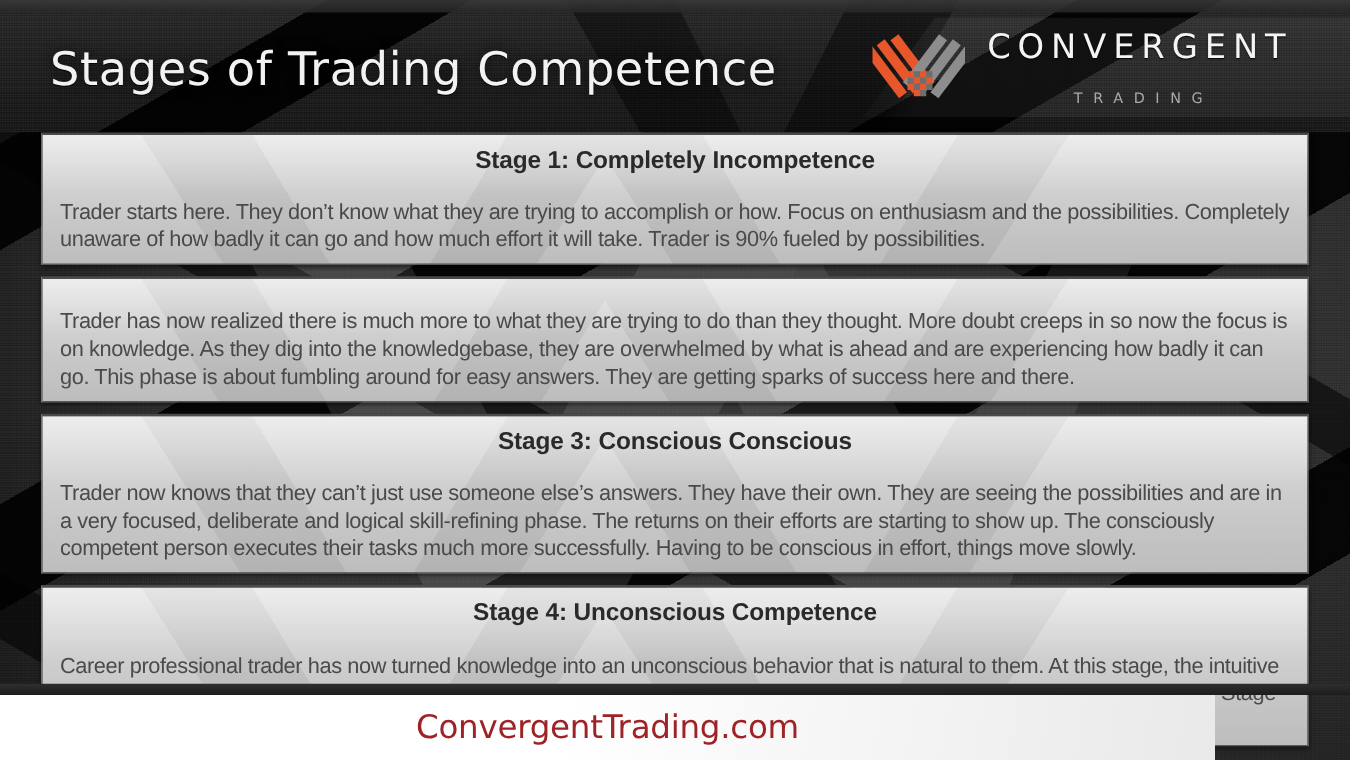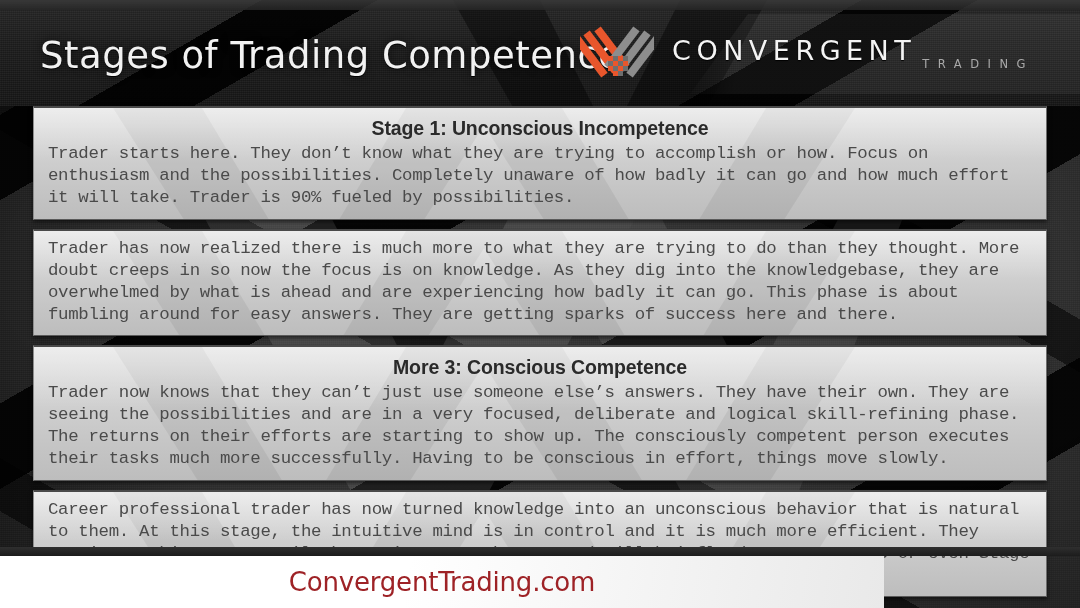--- a/index.html
+++ b/index.html
@@ -108,21 +108,21 @@
     text-shadow: 0 1px 0 #000, 0 0 10px rgba(0,0,0,.7);
     transform: scaleX(1.0);
     white-space: nowrap;
   }
 
   .logo {
     position: absolute; right: 46px; top: 24px;
     display: flex; align-items: center; gap: 18px;
   }
   .logo-mark { width: 74px; height: 60px; display:block; }
-  .logo-words { display: flex; flex-direction: row; align-items: stretch; }
+  .logo-words { display: flex; flex-direction: column; align-items: stretch; }
   .logo-name {
     font-family: "DejaVu Sans", sans-serif;
     font-size: 27px; font-weight: 400;
     letter-spacing: 5.5px;
     color: #f4f4f4;
     line-height: 1;
     text-shadow: 0 1px 1px #000;
   }
   .logo-sub {
     font-family: "DejaVu Sans", sans-serif;
@@ -165,37 +165,37 @@
     text-align: center;
     font-family: "Liberation Sans", sans-serif;
     font-size: 19.5px;
     font-weight: bold;
     color: #2a2a2a;
     line-height: 1.45;
     letter-spacing: -.1px;
   }
   .panel-body {
     position: relative;
-    font-family: Liberation Mono, monospace;
+    font-family: Liberation Sans, sans-serif;
     font-size: 17.4px;
     font-weight: 400;
     color: #4a4a4a;
     line-height: 1.27;
     letter-spacing: -.32px;
     text-align: left;
-    margin-top: 1px;
+    margin-top: 16px;
   }
 
   
   .footer-rule {
     position: absolute; left: 0; top: 547px; width: 1080px; height: 9px;
     background: linear-gradient(180deg,#2f2f2f,#1c1c1c);
   }
   .footer {
-    position: absolute; left: 0; top: 556px; width: 884px; height: 52px;
+    position: absolute; left: 0; top: 556px; width: 972px; height: 52px;
     background: linear-gradient(100deg, #ffffff 0%, #ffffff 46%, #f2f2f2 78%, #e9e9e9 100%);
     display: flex; align-items: center; justify-content: center;
   }
   .footer-link {
     font-family: "DejaVu Sans", sans-serif;
     font-size: 26px;
     font-weight: 400;
     letter-spacing: -.2px;
     color: #9e2226;
   }
@@ -271,21 +271,21 @@
   <div class="stages">
 
     <div class="panel">
       <svg class="panel-chevrons" viewBox="0 0 1014 260" preserveAspectRatio="none">
         <g fill="#000000">
           <path d="M60 0 L150 0 L270 200 L390 0 L480 0 L315 260 L225 260 Z"></path>
           <path d="M420 0 L510 0 L630 200 L750 0 L840 0 L675 260 L585 260 Z"></path>
         </g>
       </svg>
       <div class="panel-gloss"></div>
-      <div class="panel-head">Stage 1: Unconscious Incompetence</div>
+      <div class="panel-head">Stage 1: Completely Incompetence</div>
       <div class="panel-body">Trader starts here. They don’t know what they are trying to accomplish or how. Focus on enthusiasm and the possibilities. Completely unaware of how badly it can go and how much effort it will take. Trader is 90% fueled by possibilities.</div>
     </div>
 
     <div class="panel">
       <svg class="panel-chevrons" viewBox="0 0 1014 260" preserveAspectRatio="none">
         <g fill="#000000">
           <path d="M60 0 L150 0 L270 200 L390 0 L480 0 L315 260 L225 260 Z"></path>
           <path d="M420 0 L510 0 L630 200 L750 0 L840 0 L675 260 L585 260 Z"></path>
         </g>
       </svg>
@@ -294,32 +294,33 @@
     </div>
 
     <div class="panel">
       <svg class="panel-chevrons" viewBox="0 0 1014 260" preserveAspectRatio="none">
         <g fill="#000000">
           <path d="M60 0 L150 0 L270 200 L390 0 L480 0 L315 260 L225 260 Z"></path>
           <path d="M420 0 L510 0 L630 200 L750 0 L840 0 L675 260 L585 260 Z"></path>
         </g>
       </svg>
       <div class="panel-gloss"></div>
-      <div class="panel-head">More 3: Conscious Competence</div>
+      <div class="panel-head">Stage 3: Conscious Conscious</div>
       <div class="panel-body">Trader now knows that they can’t just use someone else’s answers. They have their own. They are seeing the possibilities and are in a very focused, deliberate and logical skill-refining phase. The returns on their efforts are starting to show up. The consciously competent person executes their tasks much more successfully. Having to be conscious in effort, things move slowly.</div>
     </div>
 
     <div class="panel">
       <svg class="panel-chevrons" viewBox="0 0 1014 260" preserveAspectRatio="none">
         <g fill="#000000">
           <path d="M60 0 L150 0 L270 200 L390 0 L480 0 L315 260 L225 260 Z"></path>
           <path d="M420 0 L510 0 L630 200 L750 0 L840 0 L675 260 L585 260 Z"></path>
         </g>
       </svg>
       <div class="panel-gloss"></div>
+      <div class="panel-head">Stage 4: Unconscious Competence</div>
       <div class="panel-body">Career professional trader has now turned knowledge into an unconscious behavior that is natural to them. At this stage, the intuitive mind is in control and it is much more efficient. They remain at this stage until the environment changes and will briefly drop to Stage 3 or even Stage 2 to adjust. Results come very fast at this stage.</div>
     </div>
 
   </div>
 
   <div class="footer-rule"></div>
   <div class="footer">
     <span class="footer-link">ConvergentTrading.com</span>
   </div>
 

